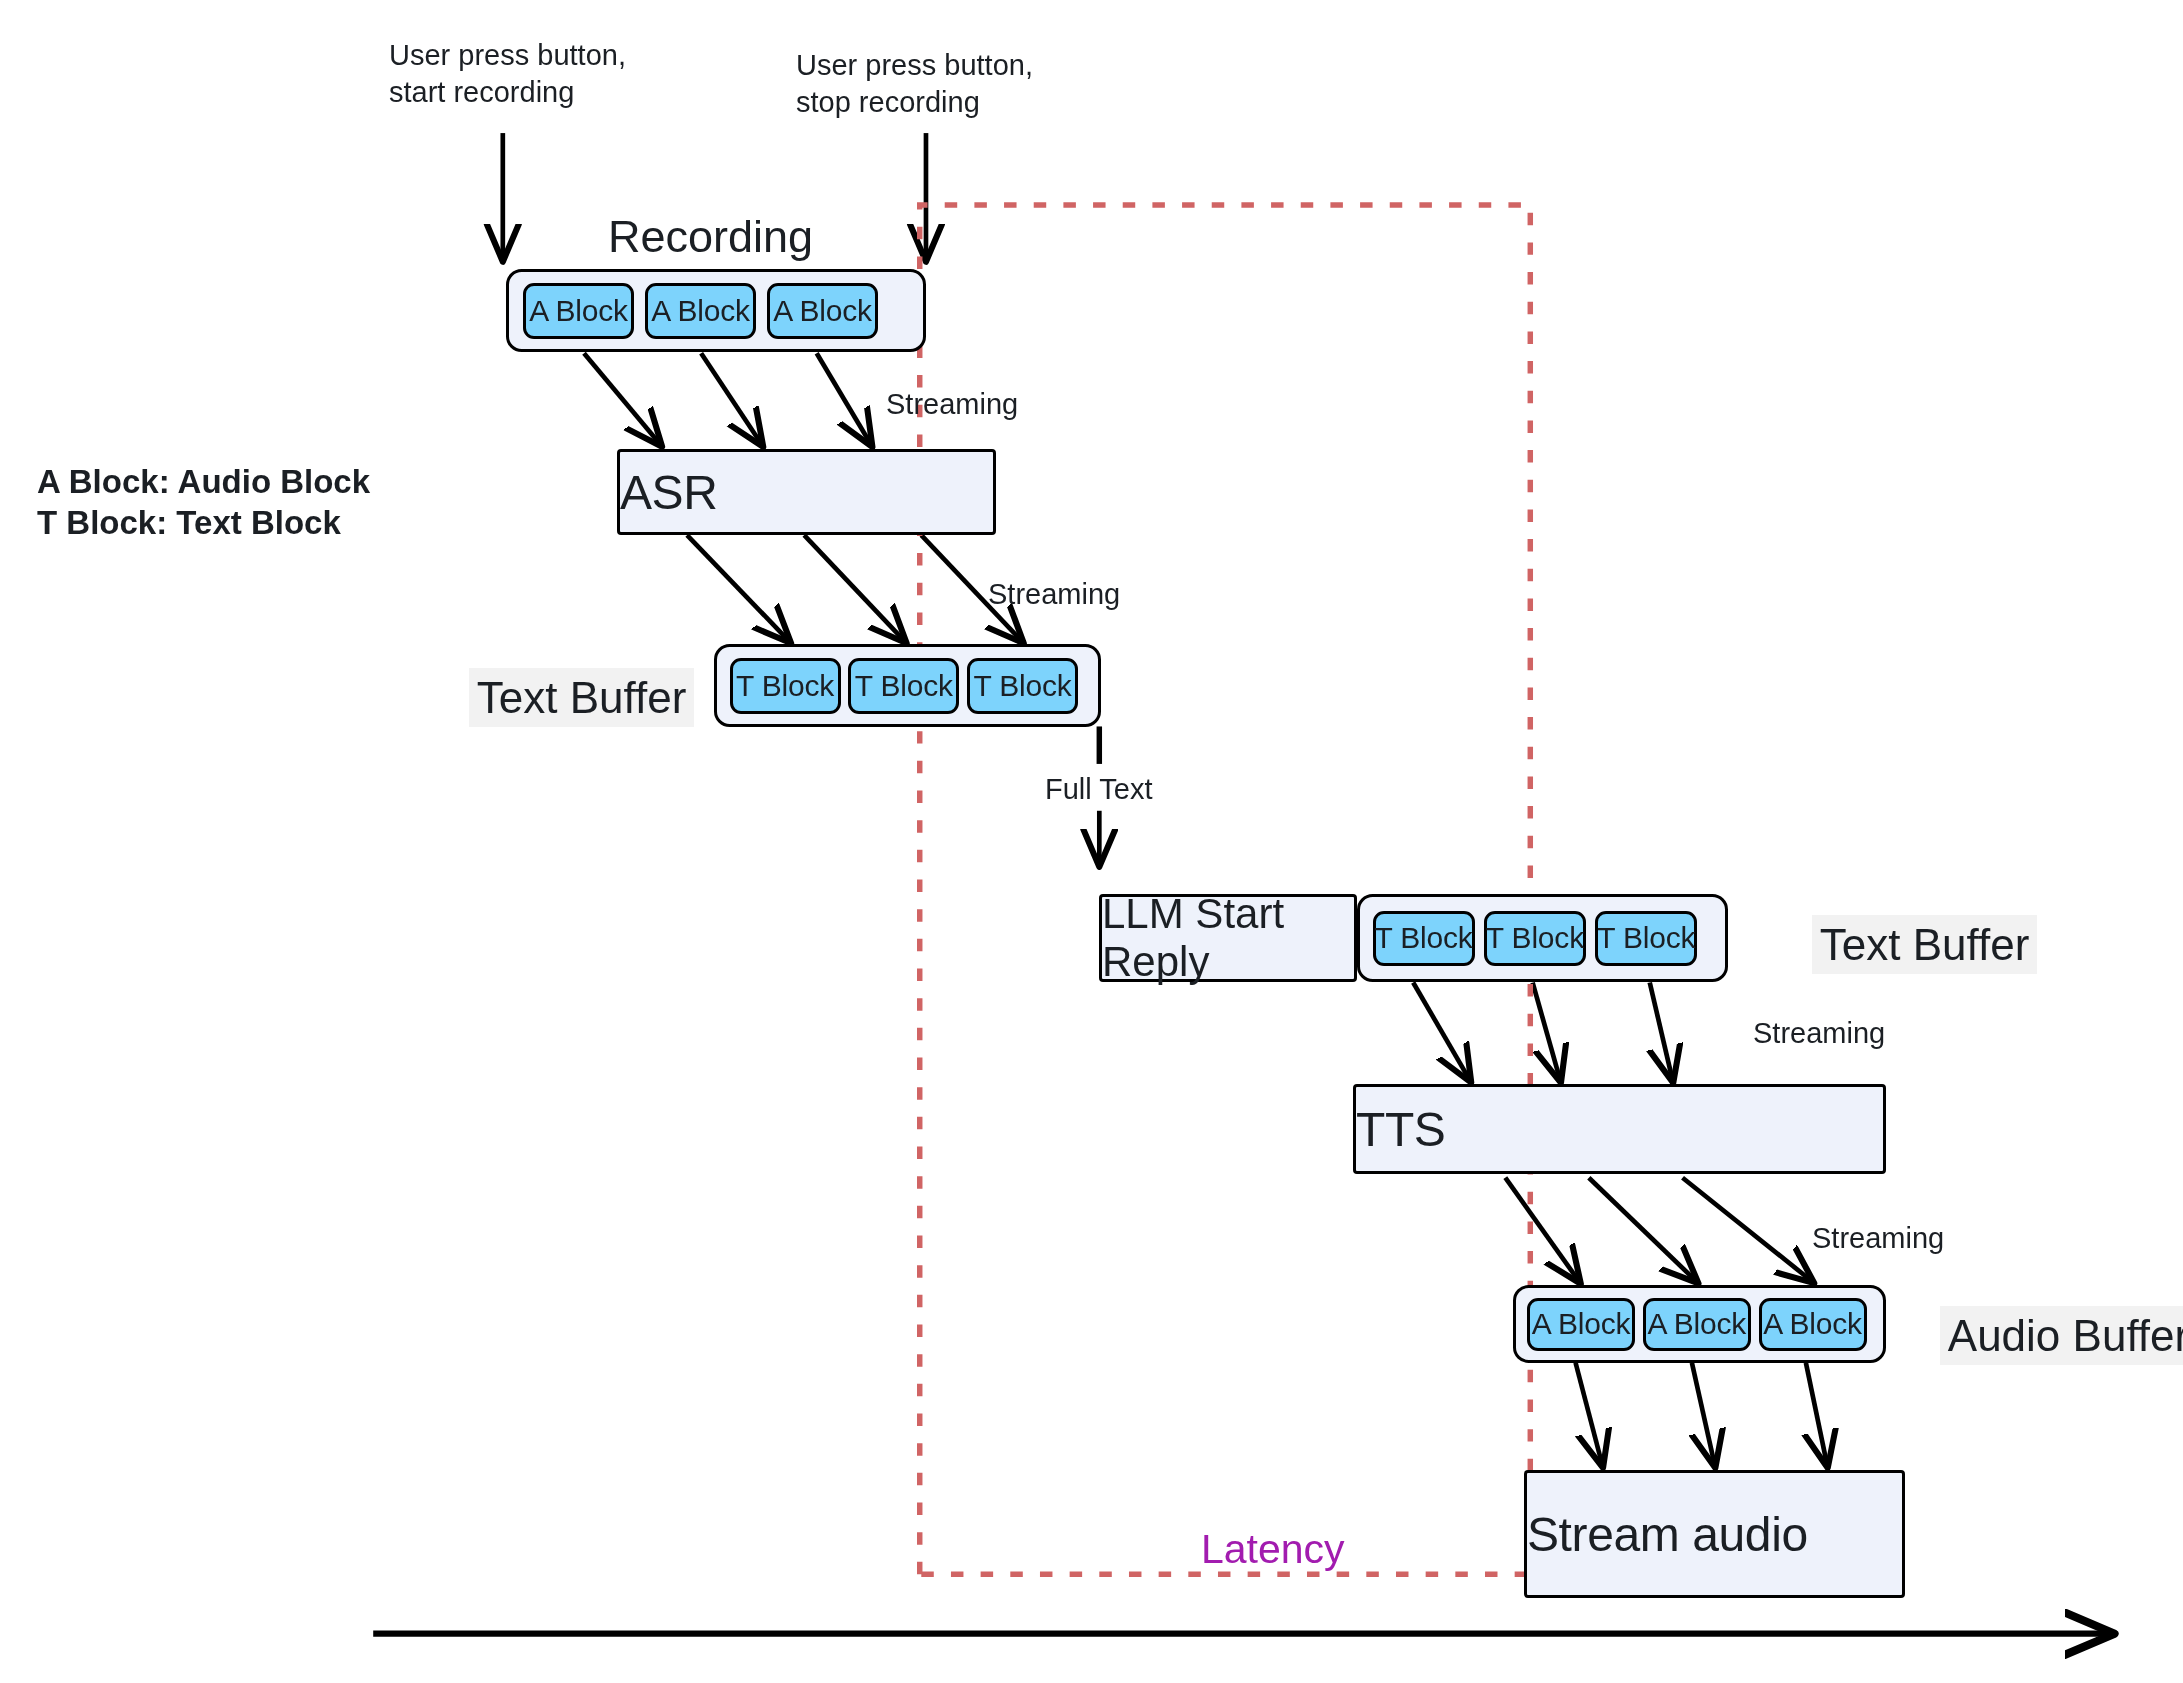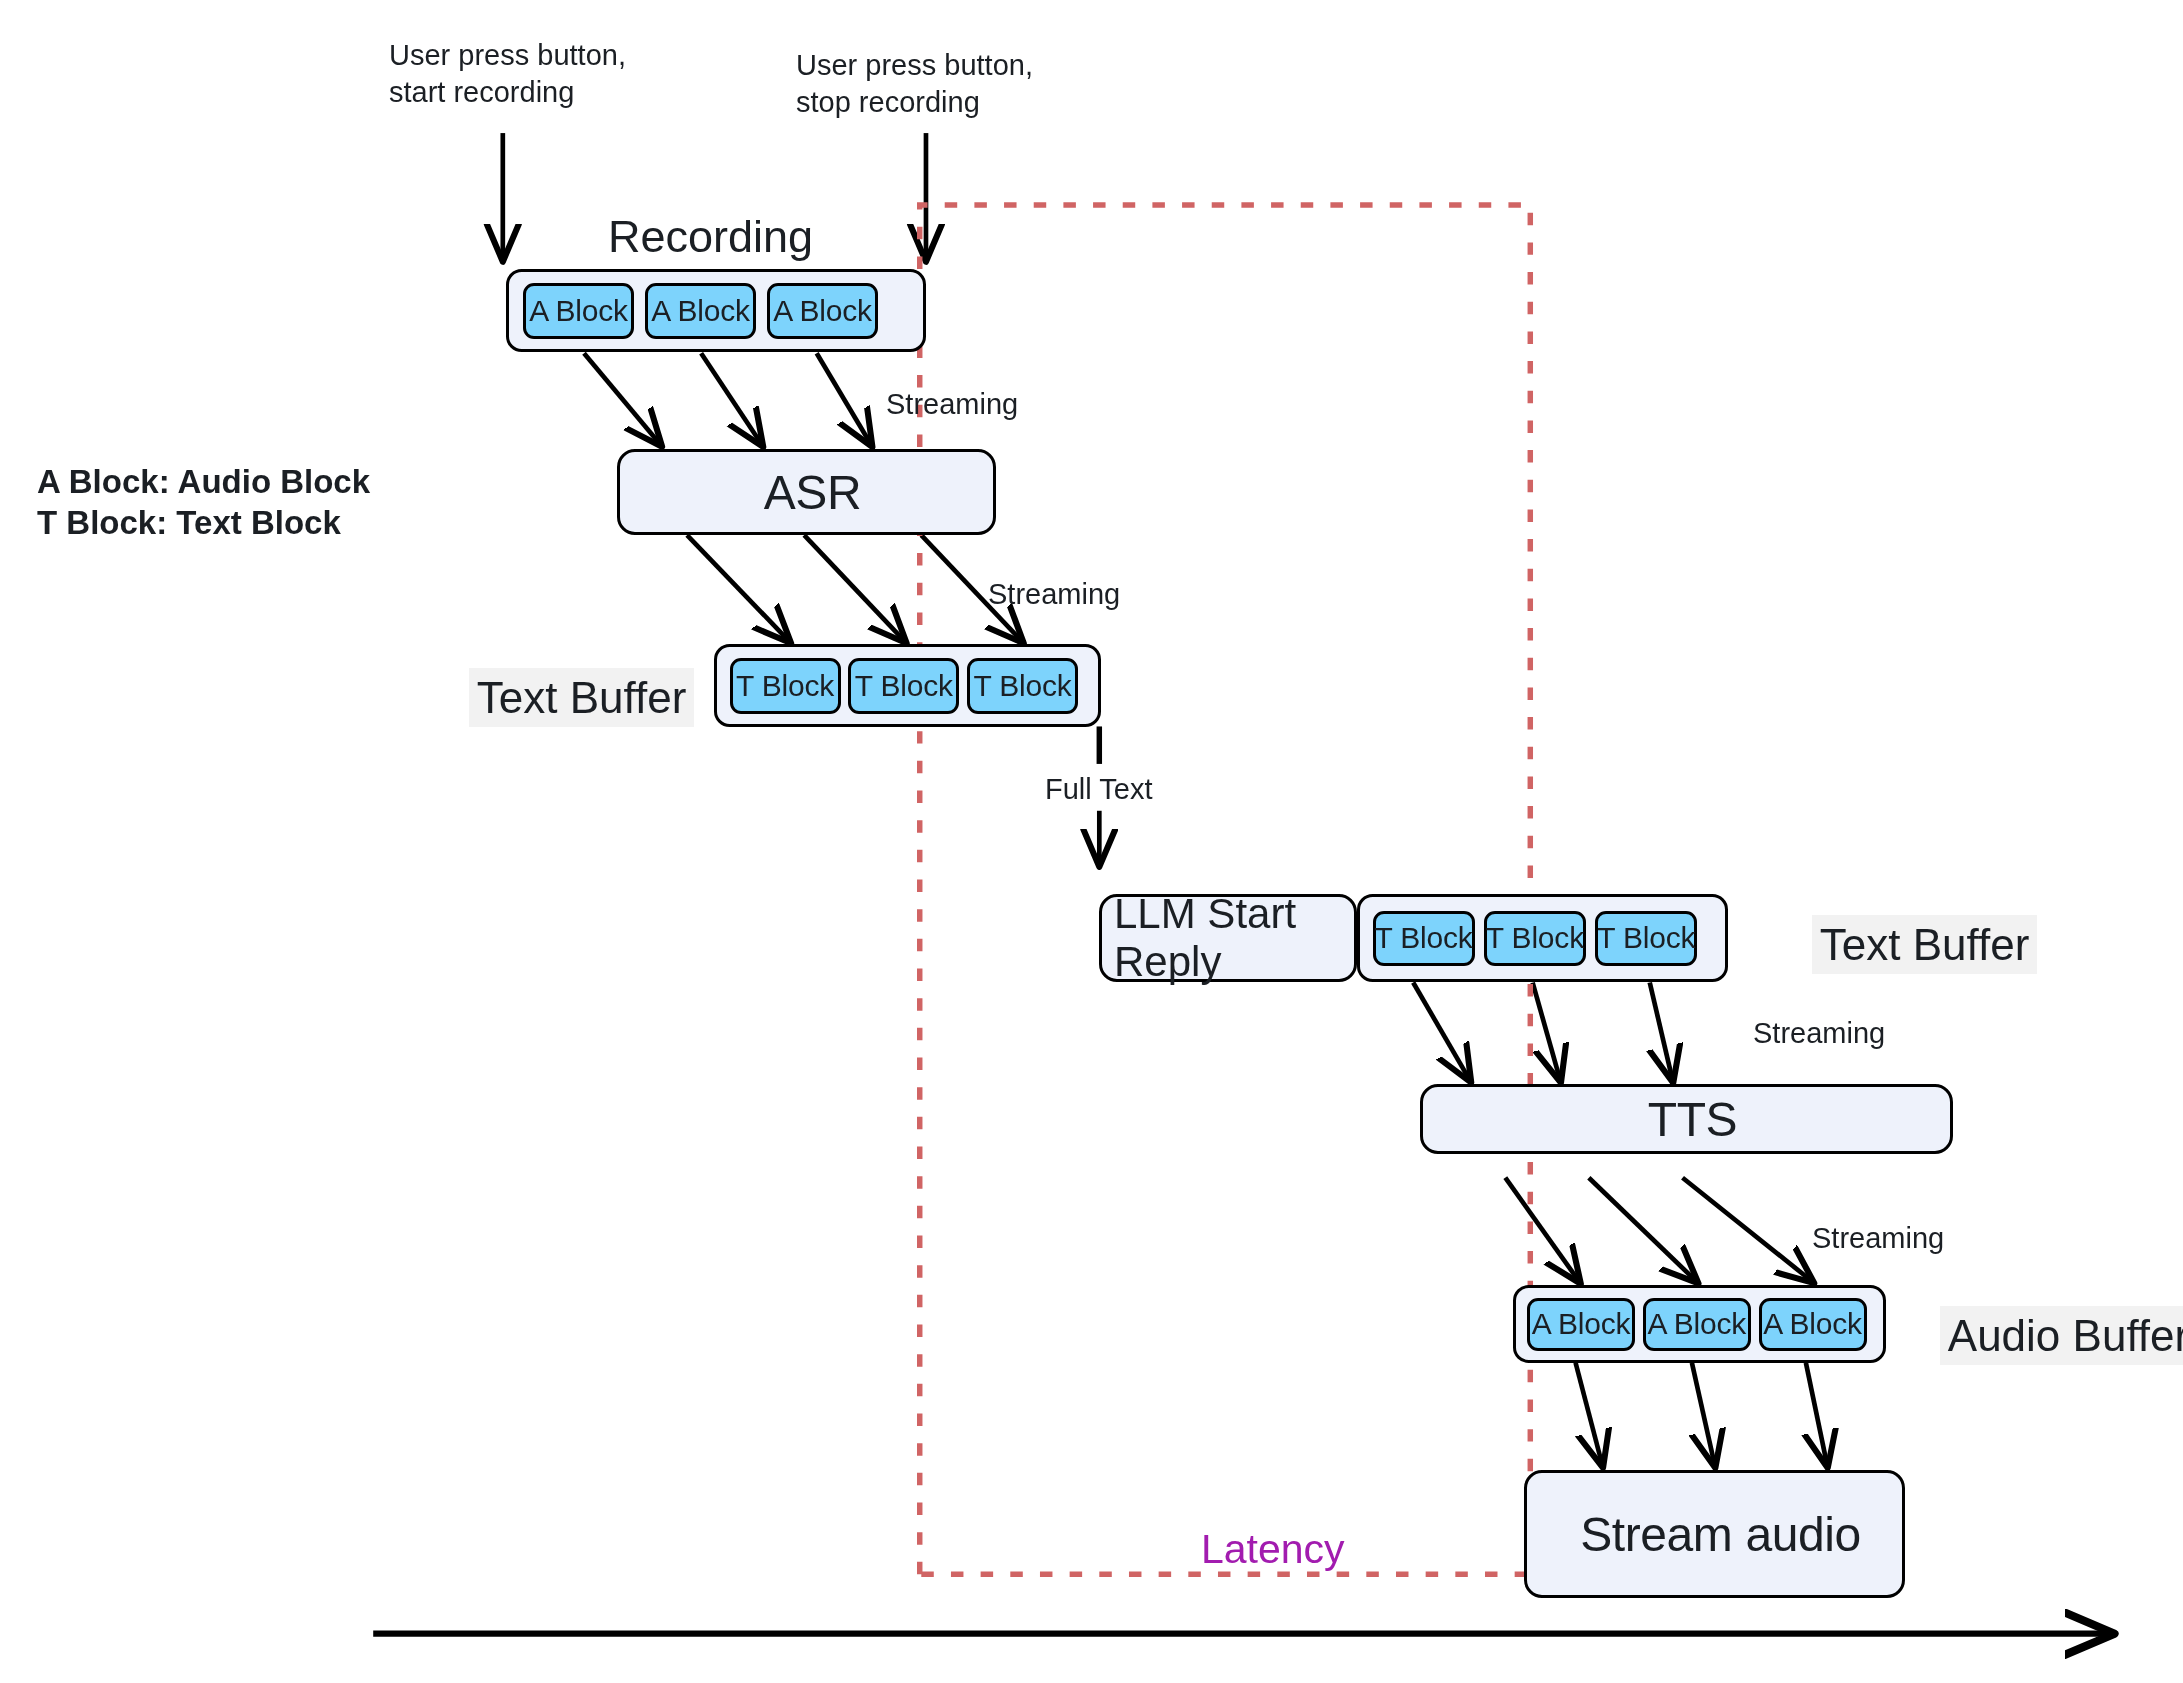--- a/index.html
+++ b/index.html
@@ -19,26 +19,24 @@
     position: absolute;
     inset: 0;
     width: 2183px;
     height: 1684px;
   }
   .node {
     position: absolute;
     box-sizing: border-box;
     background: #eef2fb;
     border: 3.9px solid #000000;
-    border-radius: 18px;
+    border-radius: 4px;
     display: flex;
     align-items: center;
-    justify-content: center;
     color: #1b1f24;
-    padding-left: 12px;
   }
   .container-node {
     border-radius: 15.6px;
     justify-content: flex-start;
     padding-left: 14px;
     gap: 11px;
   }
   .chip {
     position: relative;
     box-sizing: border-box;
@@ -191,21 +189,21 @@
     <span>T Block</span>
   </div>
   <div class="chip" style="width:102px; height:55px;">
     <span>T Block</span>
   </div>
   <div class="chip" style="width:102px; height:55px;">
     <span>T Block</span>
   </div>
 </div>
 
-<div class="node" style="left:1420px; top:1084px; width:533px; height:70px;">
+<div class="node" style="left:1353px; top:1084px; width:533px; height:90px;">
   <span class="proc-label">TTS</span>
 </div>
 
 <div class="node container-node" style="left:1513px; top:1285px; width:373px; height:78px; padding-left:11px; gap:7.8px;">
   <div class="chip" style="width:108px; height:53px;">
     <span>A Block</span>
   </div>
   <div class="chip" style="width:108px; height:53px;">
     <span>A Block</span>
   </div>

